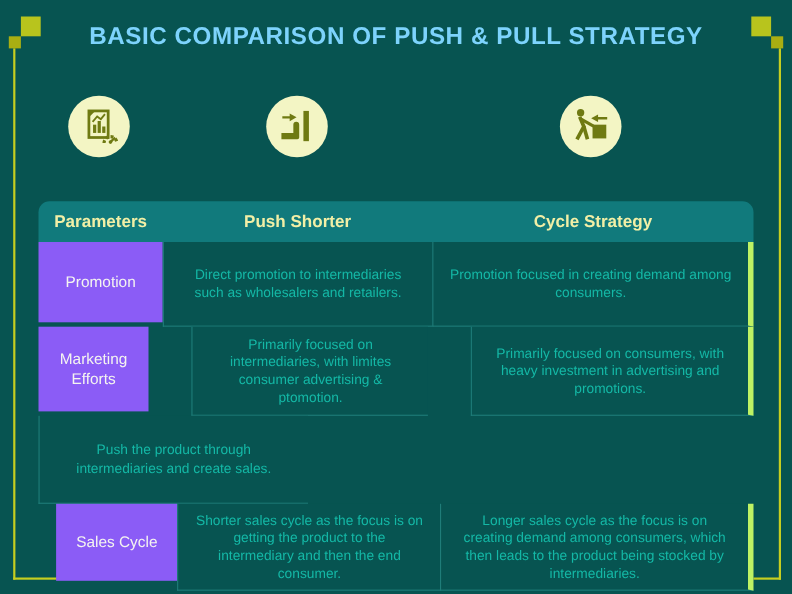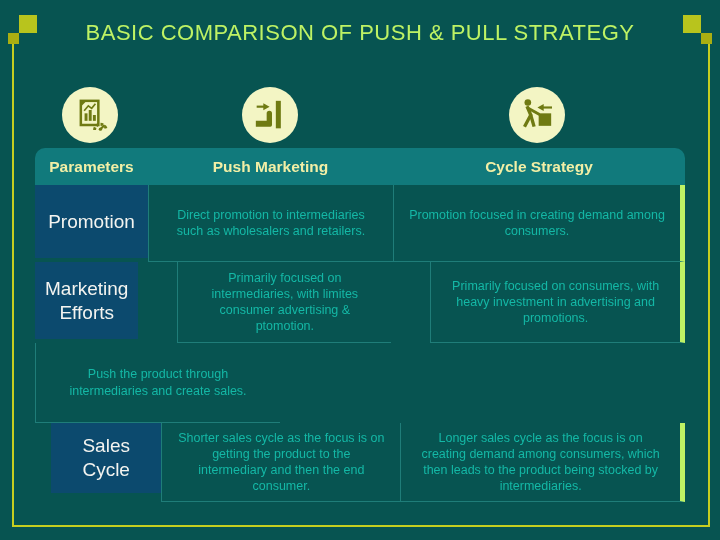--- a/index.html
+++ b/index.html
@@ -25,23 +25,23 @@
   .sq.big { width: 18px; height: 18px; background: #b8c41d; }
   .sq.small { width: 11px; height: 11px; background: #a9ae12; }
   .tl-big { left: 19px; top: 15px; }
   .tl-small { left: 8px; top: 33px; }
   .tr-big { left: 683px; top: 15px; }
   .tr-small { left: 701px; top: 33px; }
 
   .title {
     position: absolute; left: 0; right: 0; top: 20px;
     text-align: center;
-    color: #bef264;
+    color: #7dd3fc;
     font-size: 22px;
-    font-weight: normal;
+    font-weight: bold;
     letter-spacing: 0.5px;
   }
 
   .icon-circle {
     position: absolute; top: 87px;
     width: 56px; height: 56px;
     border-radius: 50%;
     background: #f3f5c4;
     display: flex; align-items: center; justify-content: center;
   }
@@ -49,42 +49,43 @@
   .ic-2 { left: 242px; }
   .ic-3 { left: 509px; }
 
   .table {
     position: absolute; left: 35px; top: 148px; width: 650px;
   }
   .thead {
     display: flex; height: 37px;
     background: #117a7c;
     border-radius: 10px 10px 0 0;
+    margin-top: 35px;
   }
   .th {
     display: flex; align-items: center; justify-content: center;
     color: #f2efa6; font-weight: bold; font-size: 15.5px;
   }
   .col1 { width: 113px; }
   .col2 { width: 245px; }
   .col3 { width: 292px; }
 
   .row { display: flex; }
   .r1 { height: 77px; }
   .r2 { height: 81px; gap: 39px; }
   .r3 { height: 80px; }
   .r4 { height: 79px; padding-left: 16px; }
 
   .param-cell {
     width: 113px; height: calc(100% - 4px);
-    background: #0c4a6e;
+    background: #8b5cf6;
     box-sizing: border-box;
     display: flex; align-items: center; justify-content: center;
     text-align: center;
-    color: #f4f4f0; font-size: 19px;
+    color: #f4f4f0; font-size: 14px;
     padding: 0 10px;
     line-height: 1.25;
   }
   .row.r4 .param-cell { height: calc(100% - 9px); }
 
   .content-cell {
     box-sizing: border-box;
     display: flex; align-items: center; justify-content: center;
     text-align: center;
     color: #14b8a6; font-size: 12.5px; line-height: 1.3;
@@ -139,21 +140,21 @@
       <path d="M13.5 16 L27 23.5" fill="none" stroke="#6f7a12" stroke-width="3.5"></path>
       <rect x="26" y="22" width="15" height="15" fill="#6f7a12"></rect>
       <line x1="42" y1="15" x2="31" y2="15" stroke="#6f7a12" stroke-width="2.6"></line>
       <path d="M32 10.8 L24.5 15 L32 19.2 Z" fill="#6f7a12"></path>
     </svg>
   </div>
 
   <div class="table">
     <div class="thead">
       <div class="th col1">Parameters</div>
-      <div class="th col2">Push Marketing</div>
+      <div class="th col2">Push Shorter</div>
       <div class="th col3">Cycle Strategy</div>
     </div>
 
     <div class="row r1">
       <div class="param-cell">Promotion</div>
       <div class="content-cell col2">Direct promotion to intermediaries such as wholesalers and retailers.</div>
       <div class="content-cell col3">Promotion focused in creating demand among consumers.</div>
     </div>
 
     <div class="row r2">

